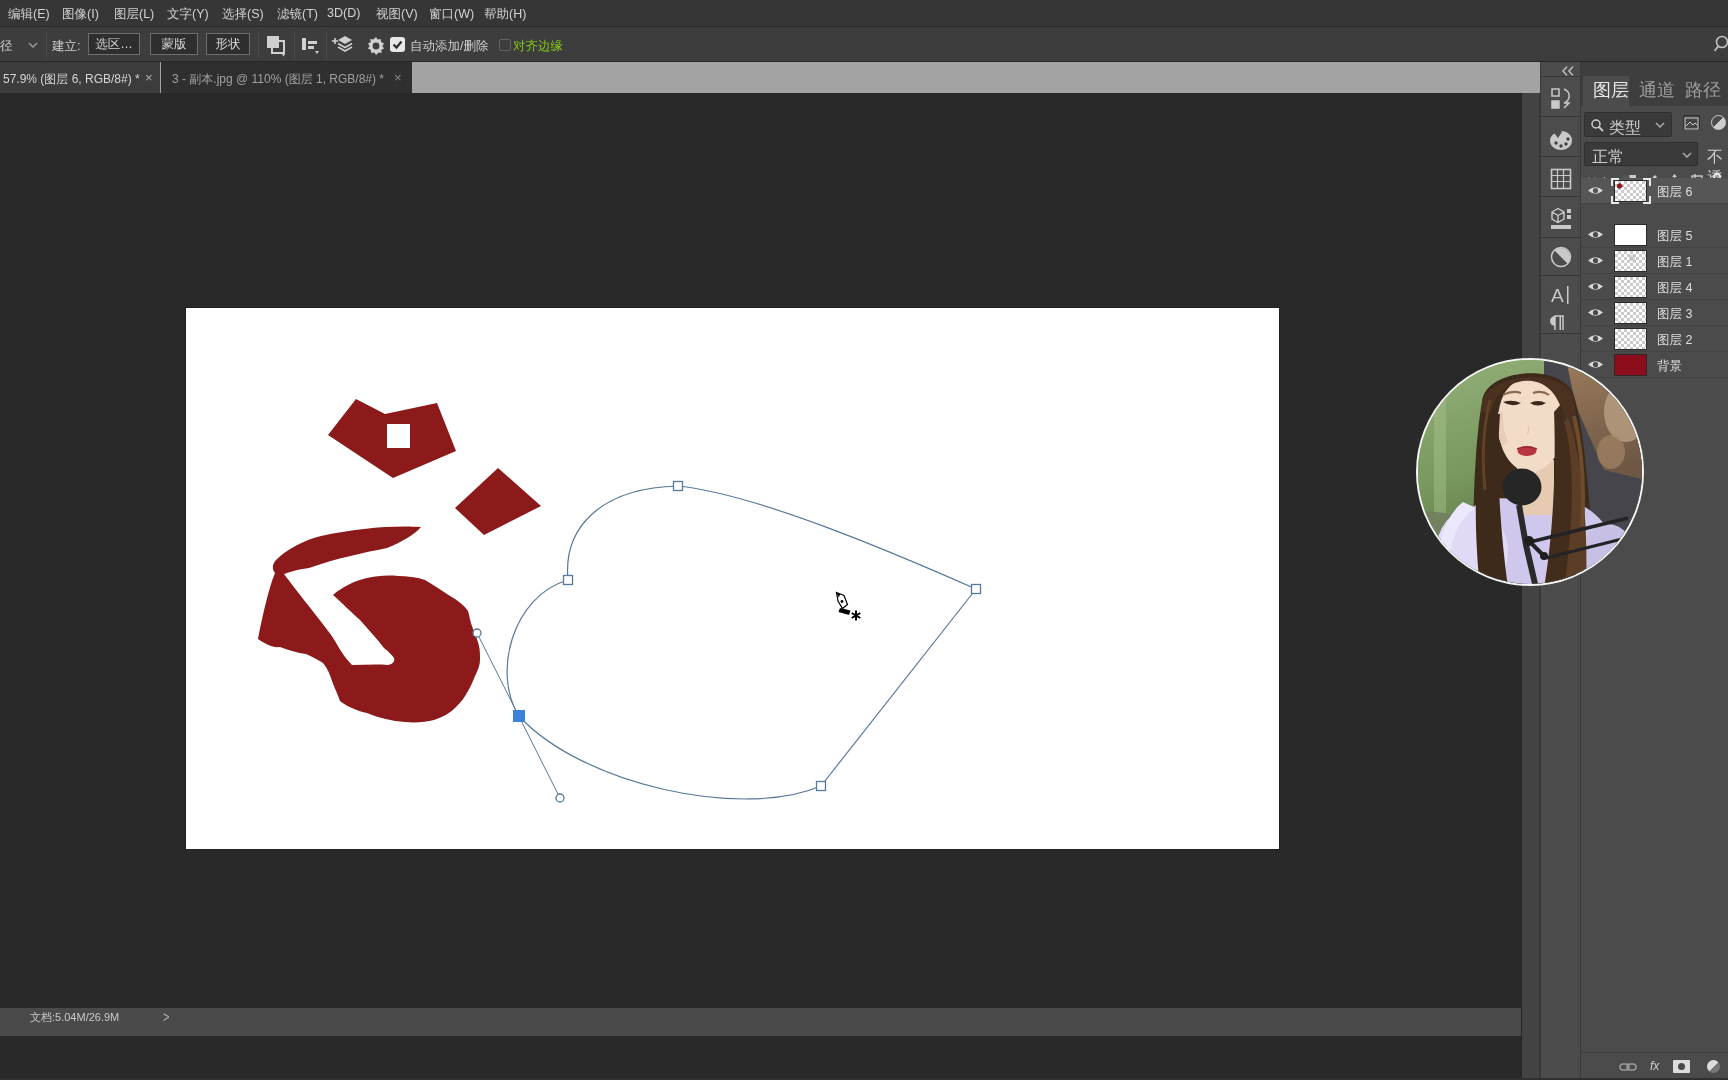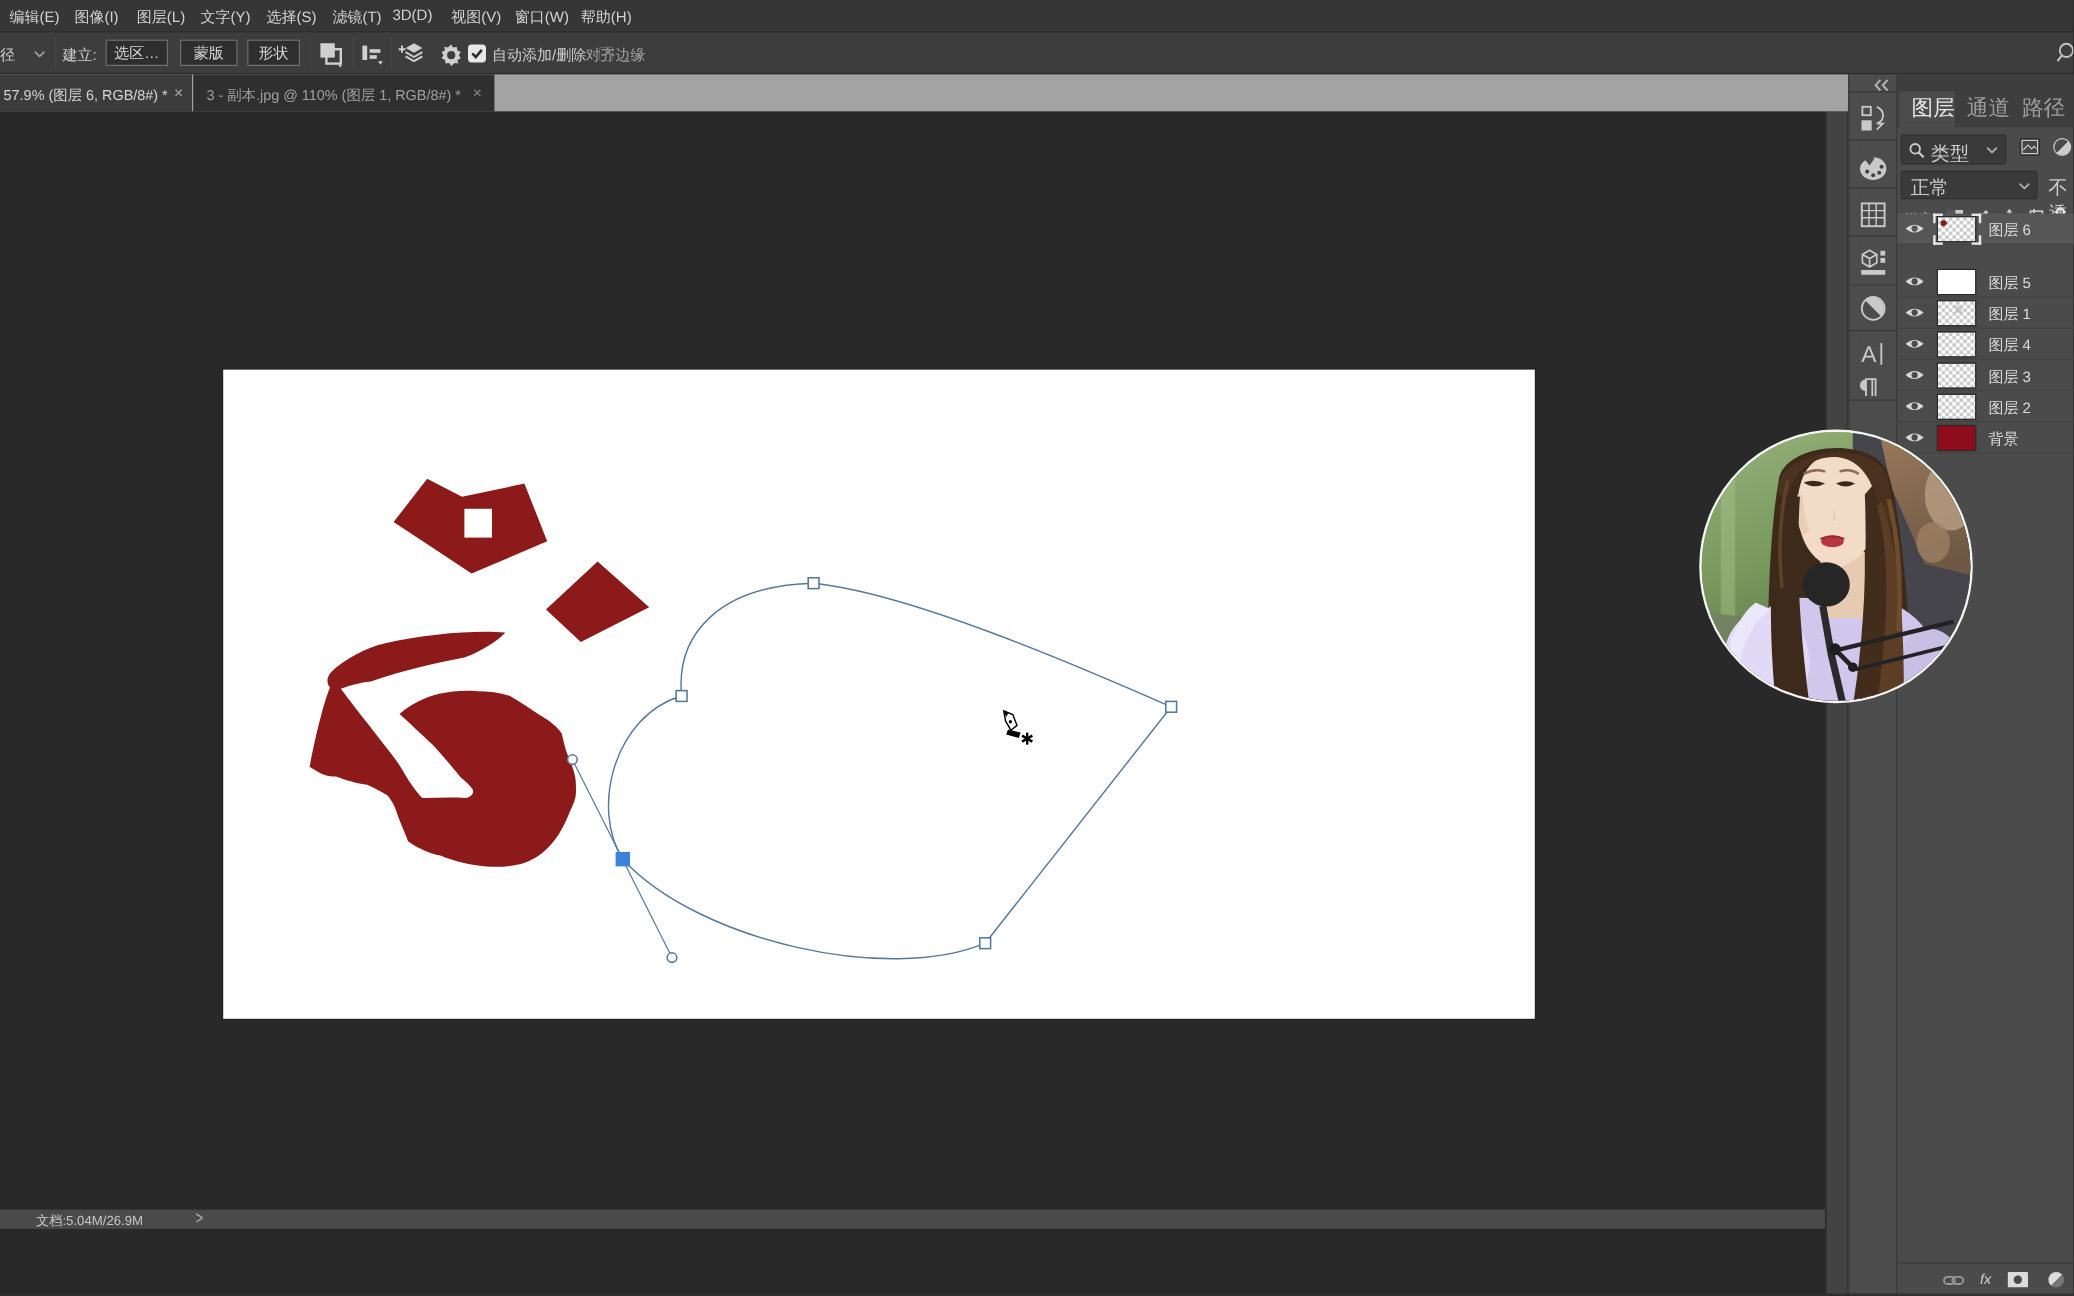--- a/index.html
+++ b/index.html
@@ -9,21 +9,21 @@
 #menubar{left:0;top:0;width:1728px;height:26px;background:#363636;}
 .mi{position:absolute;top:6px;font-size:12.5px;color:#d2d2d2;}
 #optbar{left:0;top:26px;width:1728px;height:36px;background:#3d3d3d;border-top:1px solid #2c2c2c;border-bottom:1px solid #272727;}
 .ob{position:absolute;color:#cfcfcf;font-size:12.5px;top:11px;}
 .obtn{position:absolute;top:6px;height:22px;background:#2e2e2e;border:1px solid #6e6e6e;color:#d6d6d6;font-size:12.5px;text-align:center;line-height:20px;}
 .osep{position:absolute;top:4px;height:27px;width:1px;background:#2f2f2f;border-right:1px solid #4a4a4a;}
 #tabbar{left:0;top:62px;width:1540px;height:31px;background:#a3a3a3;}
 .tab{position:absolute;top:0;height:31px;font-size:12px;}
 #pasteboard{left:0;top:93px;width:1521px;height:969px;background:#292929;}
 #canvas{position:absolute;left:186px;top:215px;width:1093px;height:541px;background:#ffffff;box-shadow:0 0 0 1px #212121;}
-#statusbar{left:0;top:1008px;width:1521px;height:16px;background:#4a4a4a;color:#c8c8c8;font-size:11px;}
+#statusbar{left:0;top:1008px;width:1521px;height:28px;background:#4a4a4a;color:#c8c8c8;font-size:11px;}
 #botedge{left:0;top:1078px;width:1728px;height:2px;background:#2f2f2f;}
 #gapstrip{left:1521px;top:93px;width:19px;height:987px;background:#434343;border-left:1px solid #262626;border-right:1px solid #373737;}
 #iconstrip{left:1540px;top:62px;width:40px;height:1018px;background:#4c4c4c;border-left:1px solid #3a3a3a;}
 #panel{left:1580px;top:62px;width:148px;height:1018px;background:#4b4b4b;border-left:1px solid #3a3a3a;}
 #phead{position:absolute;left:0;top:0;width:148px;height:44px;background:#3e3e3e;}
 .ptab{position:absolute;top:14px;font-size:18px;color:#9f9f9f;}
 #ptabact{position:absolute;left:2px;top:14px;width:46px;height:30px;background:#4c4c4c;color:#e8e8e8;font-size:18px;text-align:right;line-height:28px;}
 .pbox{position:absolute;background:#3a3a3a;border:1px solid #2f2f2f;border-radius:2px;color:#cccccc;font-size:16px;}
 .lrow{position:absolute;left:0;width:148px;height:26px;border-bottom:1px solid #434343;}
 .lname{position:absolute;left:76px;top:6px;font-size:12.5px;color:#dedede;}
@@ -79,21 +79,21 @@
     <svg class="abs" style="left:366px;top:8px" width="20" height="20" viewBox="0 0 20 20">
         <path d="M10 2 l1.6 2.6 3-.6 .6 3L18 8.4 16.4 11l1.6 2.6-2.8 1.4.6 3-3-.6L10 20l-1.6-2.6-3 .6-.6-3L2 13.6 3.6 11 2 8.4l2.8-1.4-.6-3 3 .6z" fill="#cfcfcf"></path>
         <circle cx="10" cy="11" r="3.4" fill="#3d3d3d"></circle>
       </svg>
     <div class="abs" style="left:390px;top:10px;width:15px;height:15px;background:#e8e8e8;border-radius:3px"></div>
     <svg class="abs" style="left:390px;top:10px" width="15" height="15" viewBox="0 0 15 15">
         <path d="M3.5 7.5 l3 3 5-6" stroke="#2e2e2e" stroke-width="2.2" fill="none"></path>
       </svg>
     <span class="ob" style="left:410px">自动添加/删除</span>
     <div class="abs" style="left:499px;top:12px;width:12px;height:12px;border:1.5px solid #636363;border-radius:2px"></div>
-    <span class="ob" style="left:488px;color:#a3a3a3">对齐边缘</span>
+    <span class="ob" style="left:513px;color:#84cc16">对齐边缘</span>
     <svg class="abs" style="left:1714px;top:8px" width="14" height="18" viewBox="0 0 14 18">
         <circle cx="8" cy="7" r="5.5" fill="none" stroke="#c0c0c0" stroke-width="1.6"></circle>
         <path d="M4 11.5 L0.5 16" stroke="#c0c0c0" stroke-width="1.8"></path>
       </svg>
   </div>
   <div class="abs" id="tabbar">
     <div class="tab" style="left:0;width:160px;background:#3c3c3c;color:#d6d6d6">
       <span style="position:absolute;left:3px;top:9px">57.9% (图层 6, RGB/8#) *</span>
       <span style="position:absolute;left:145px;top:8px;color:#b0b0b0;font-size:13px">×</span>
     </div>

